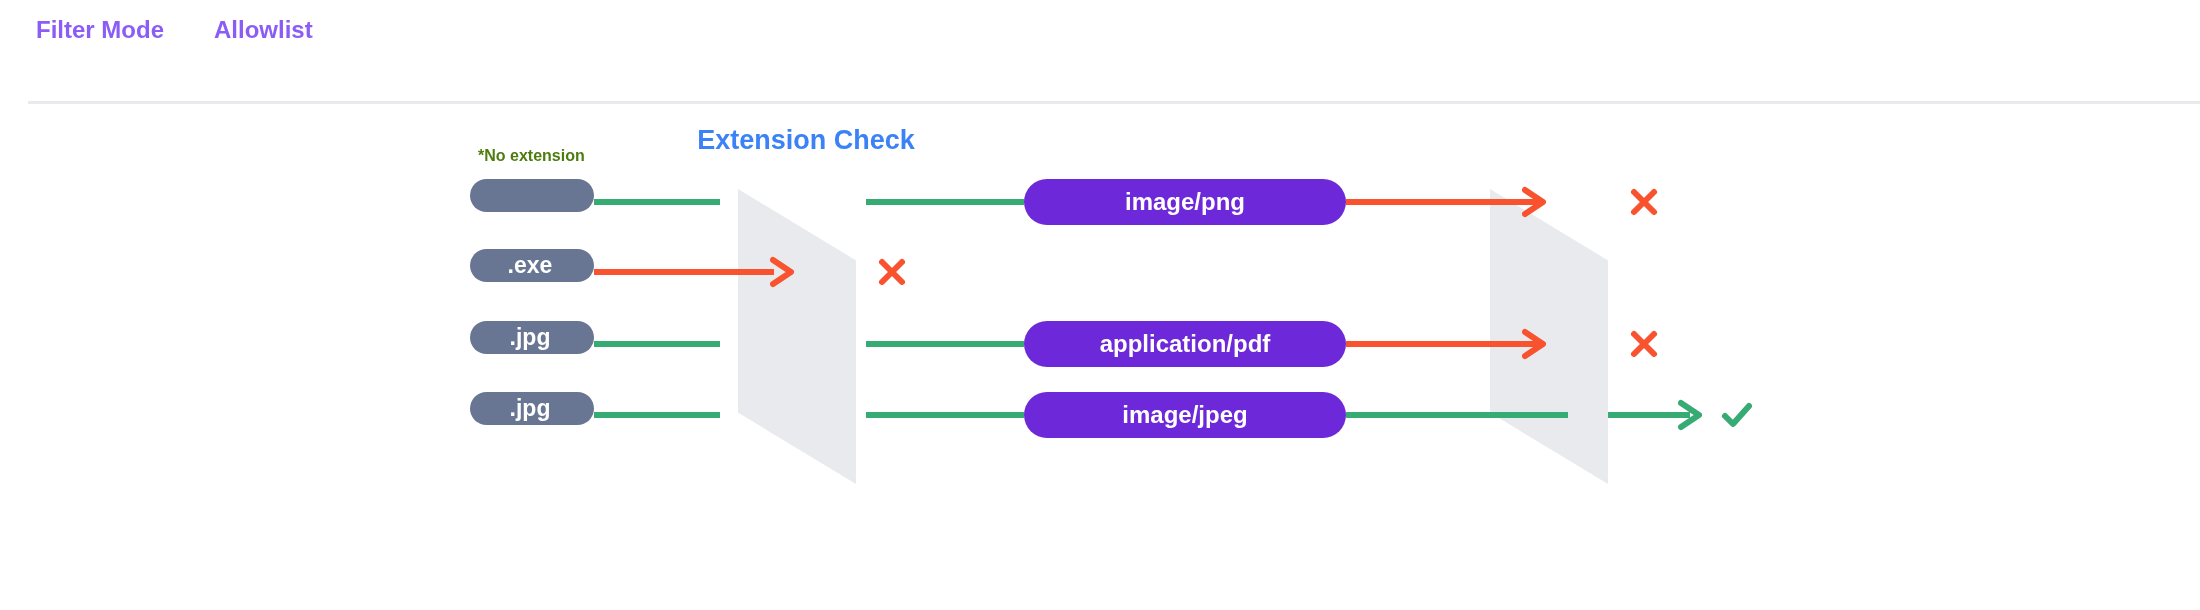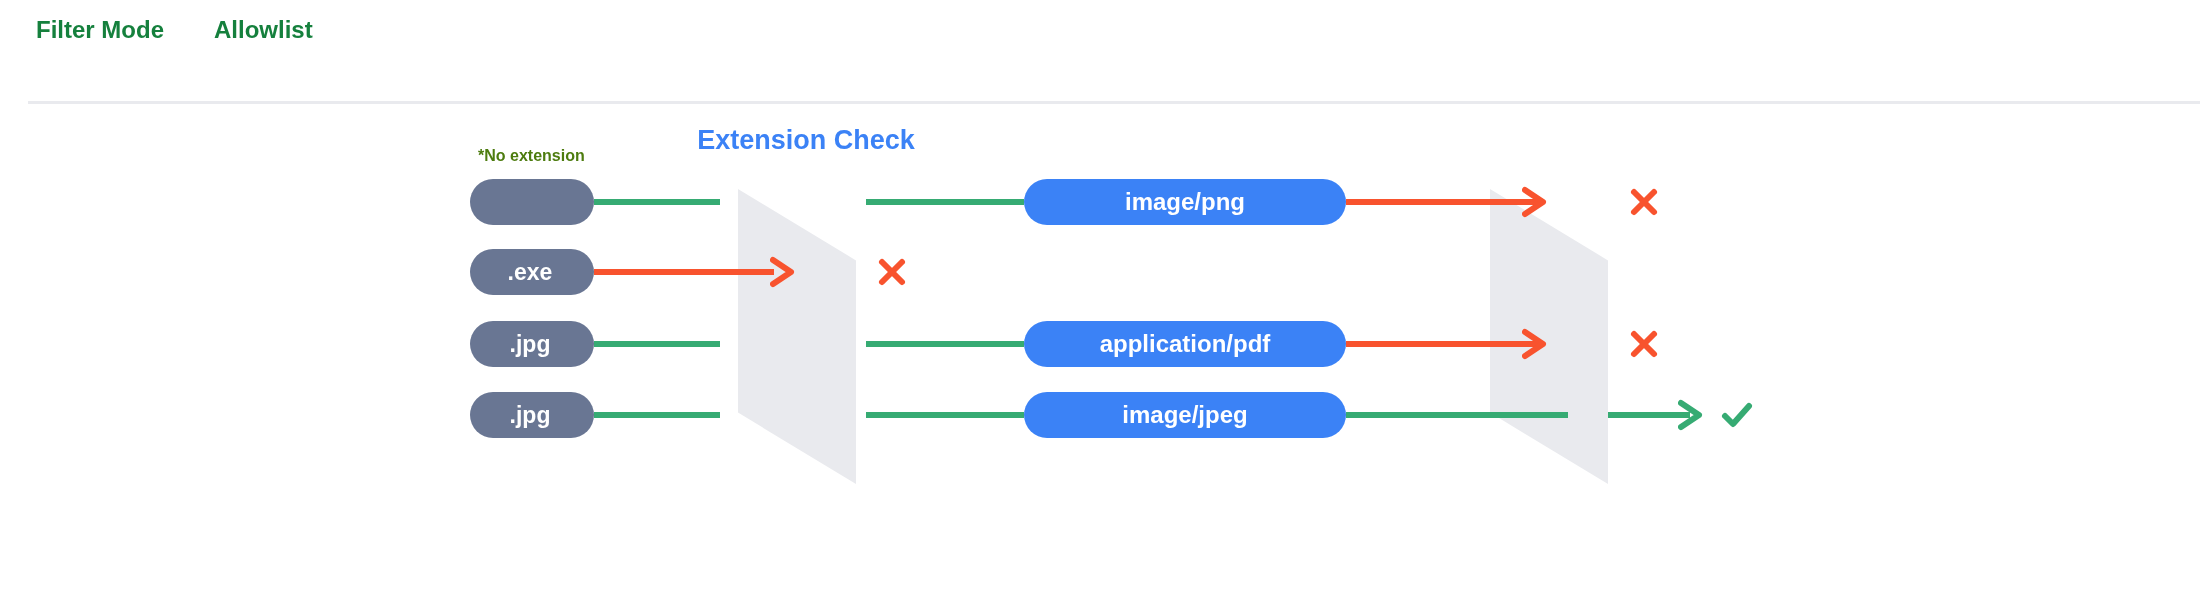--- a/index.html
+++ b/index.html
@@ -26,21 +26,21 @@
   }
   #meta-table {
     position: absolute;
     left: 36px;
     top: 17px;
     border-collapse: collapse;
   }
   #meta-table td {
     font-size: 24px;
     font-weight: bold;
-    color: #15803d;
+    color: #8b5cf6;
     padding: 0 0 13px 0;
     line-height: 26px;
     white-space: nowrap;
   }
   #meta-table td.meta-key { width: 178px; }
   #meta-table td.meta-val { padding-left: 0; text-align: right; }
 
   #meta-divider {
     position: absolute;
     left: 28px;
@@ -92,21 +92,21 @@
     left: 0;
     width: 2200px;
     height: 0;
   }
 
   
   .ext-pill {
     position: absolute;
     left: 470px;
     width: 124px;
-    height: 46px;
+    height: 33px;
     margin-top: -23px;
     background: #697693;
     border-radius: 23px;
     color: #ffffff;
     font-size: 23px;
     font-weight: bold;
     display: flex;
     align-items: center;
     justify-content: center;
     box-sizing: border-box;
@@ -122,21 +122,21 @@
     white-space: nowrap;
   }
 
   
   .mime-pill {
     position: absolute;
     left: 1024px;
     width: 322px;
     height: 46px;
     margin-top: -23px;
-    background: #3b82f6;
+    background: #6d28d9;
     border-radius: 23px;
     color: #ffffff;
     font-size: 24px;
     font-weight: bold;
     display: flex;
     align-items: center;
     justify-content: center;
   }
 
   

